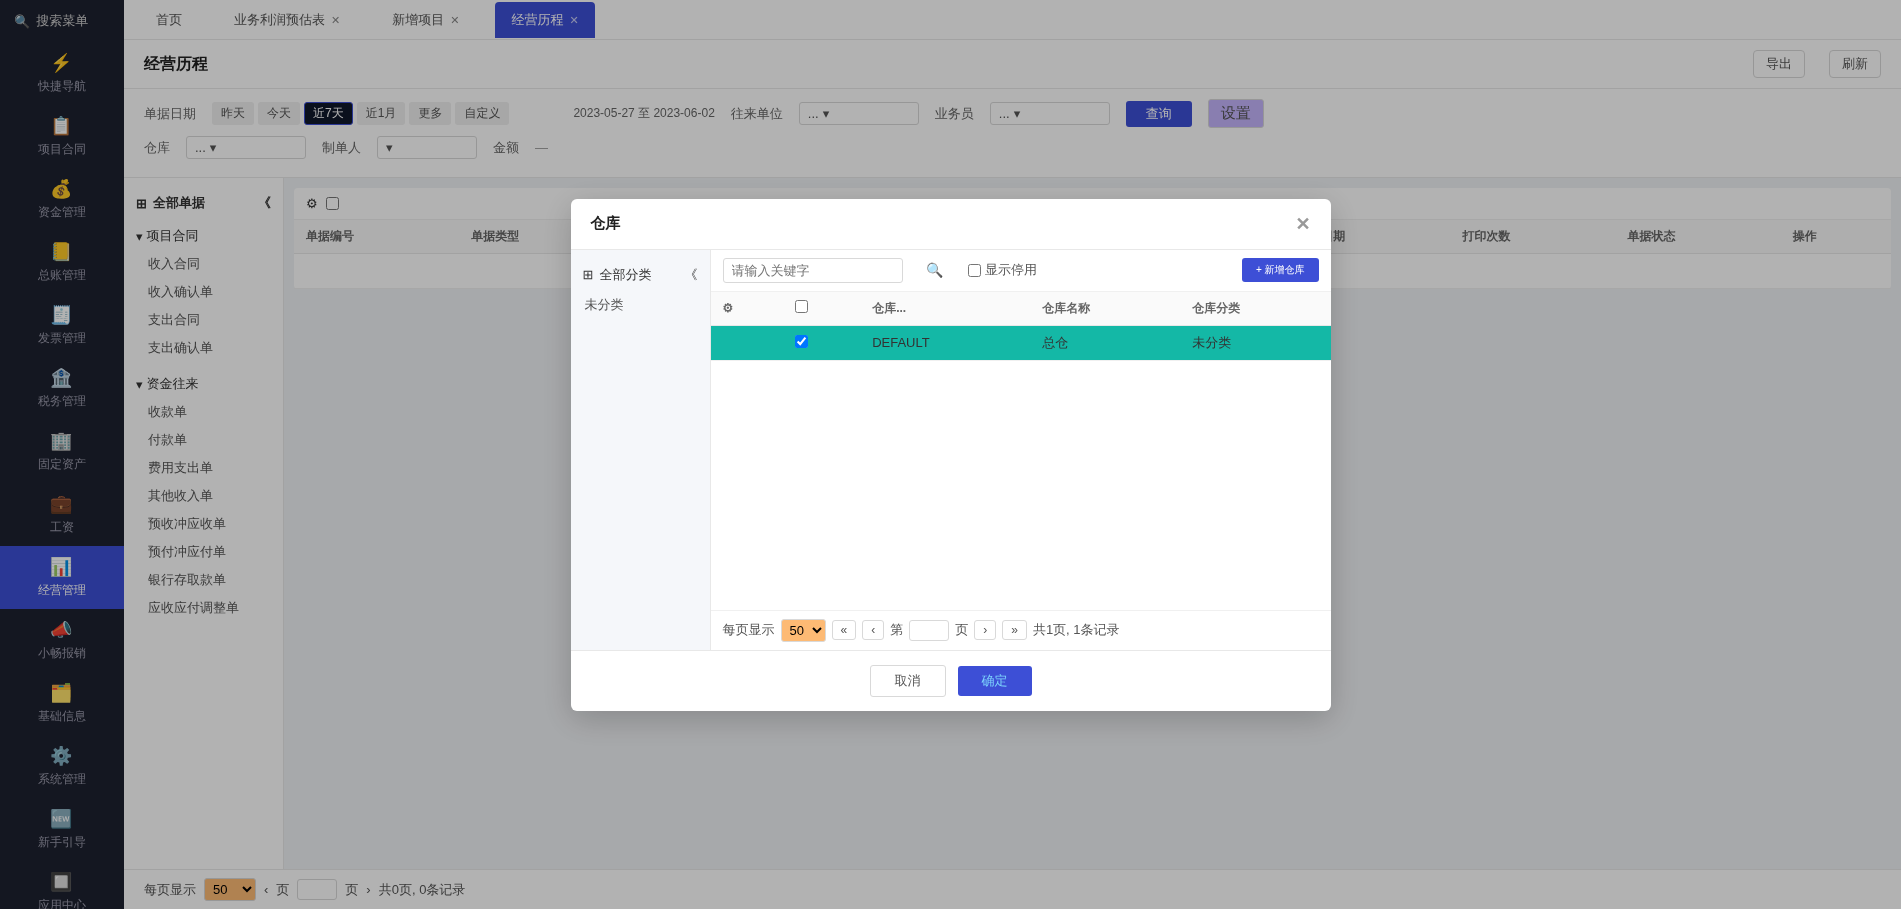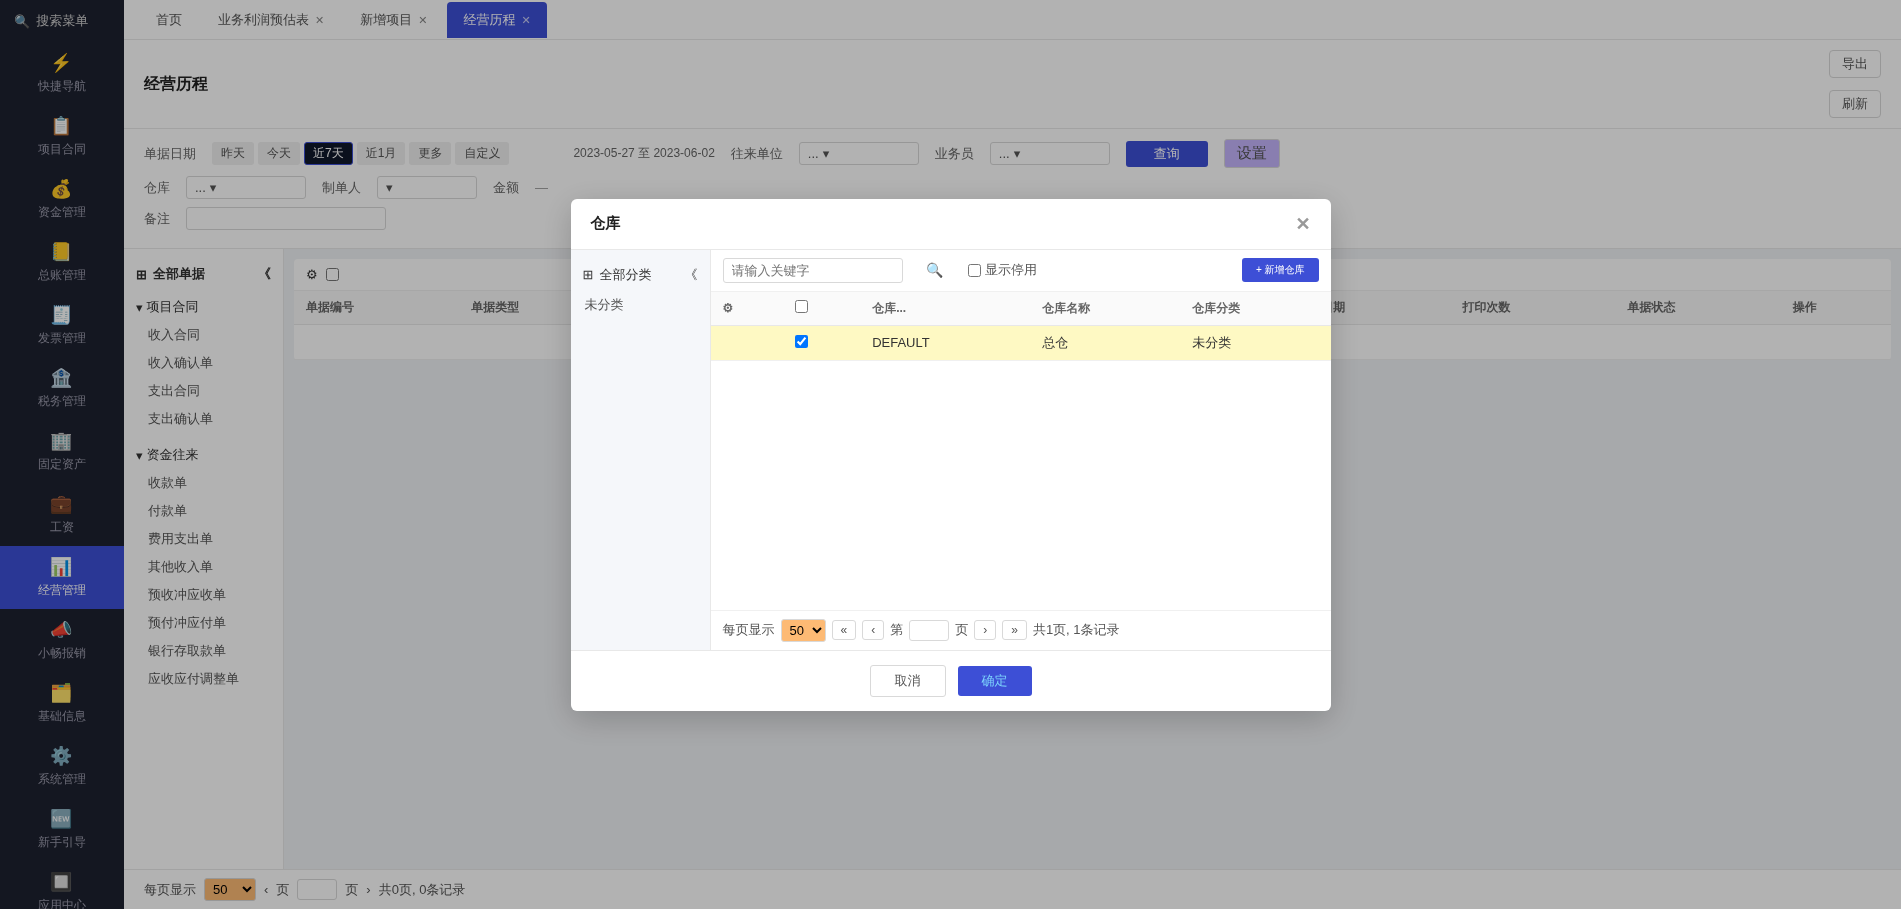--- a/index.html
+++ b/index.html
@@ -23,37 +23,37 @@
 
     
     .main {
       margin-left: 124px; display: flex; flex-direction: column; height: 100%;
     }
 
     
     .tabs-bar {
       background: #fff; border-bottom: 1px solid #e8e8e8;
       display: flex; align-items: center; padding: 0 16px; height: 40px;
-      gap: 4px;
+      gap: 20px;
     }
     .tab {
       padding: 0 16px; height: 36px; line-height: 36px;
       cursor: pointer; font-size: 13px; color: #555; border-radius: 4px 4px 0 0;
       display: flex; align-items: center; gap: 6px; white-space: nowrap;
     }
     .tab.active { background: #3d4fd6; color: #fff; }
     .tab-close { font-size: 11px; cursor: pointer; opacity: 0.7; }
 
     
     .page-header {
       background: #fff; padding: 10px 20px; border-bottom: 1px solid #e8e8e8;
       display: flex; align-items: center; justify-content: space-between;
     }
     .page-title { font-size: 16px; font-weight: bold; color: #222; }
-    .page-actions { display: flex; gap: 12px; flex-direction: column; }
+    .page-actions { display: flex; gap: 24px; }
     .btn-export, .btn-refresh {
       padding: 4px 12px; border-radius: 4px; cursor: pointer; font-size: 13px;
       border: 1px solid #d9d9d9; background: #fff; color: #555;
     }
 
     
     .filter-bar {
       background: #fff; padding: 10px 20px; border-bottom: 1px solid #e8e8e8;
     }
     .filter-row { display: flex; align-items: center; gap: 16px; margin-bottom: 8px; flex-wrap: wrap; }
@@ -62,21 +62,21 @@
       padding: 2px 8px; border-radius: 3px; cursor: pointer; font-size: 12px;
       border: 1px solid transparent; color: #555;
     }
     .date-btn.active { background: #0f172a; color: #fff; border-color: #3d4fd6; }
     .filter-select {
       display: flex; align-items: center; gap: 4px; cursor: pointer;
       color: #555; font-size: 13px; border: 1px solid #d9d9d9;
       padding: 3px 8px; border-radius: 3px; min-width: 120px;
     }
     .btn-search {
-      padding: 4px 28px; background: #3d4fd6; color: #fff; border: none;
+      padding: 4px 20px; background: #3d4fd6; color: #fff; border: none;
       border-radius: 3px; cursor: pointer; font-size: 13px;
     }
     .btn-setting {
       padding: 4px 12px; border: 1px solid #d9d9d9; background: #c4b5fd;
       border-radius: 3px; cursor: pointer; font-size: 15px; color: #555;
     }
 
     
     .content-area {
       display: flex; flex: 1; overflow: hidden; background: #f0f2f5;
@@ -165,21 +165,21 @@
       margin-left: auto; padding: 5px 14px; background: #3d4fd6; color: #fff;
       border: none; border-radius: 3px; cursor: pointer; font-size: 10px;
       display: flex; align-items: center; gap: 4px;
     }
     .modal-table { width: 100%; border-collapse: collapse; }
     .modal-table th {
       background: #fafafa; padding: 8px 12px; text-align: left; font-size: 12px;
       color: #666; border-bottom: 1px solid #e8e8e8; white-space: nowrap;
     }
     .modal-table td { padding: 8px 12px; font-size: 13px; border-bottom: 1px solid #f0f0f0; }
-    .modal-table tr.selected td { background: #fef9c3; }
+    .modal-table tr.selected td { background: #14b8a6; }
     .modal-table-wrap { flex: 1; overflow-y: auto; }
     .modal-pagination {
       display: flex; align-items: center; gap: 6px; padding: 8px 12px;
       border-top: 1px solid #f0f0f0; font-size: 13px; color: #555;
     }
     .modal-page-input {
       width: 40px; border: 1px solid #d9d9d9; border-radius: 3px;
       padding: 2px 4px; text-align: center; font-size: 13px;
     }
     .modal-footer {
@@ -331,24 +331,20 @@
       <div class="filter-select">
         <span>...</span>
         <span>▾</span>
       </div>
       <span class="filter-label">制单人</span>
       <div class="filter-select" style="min-width:100px;">
         <span>▾</span>
       </div>
       <span class="filter-label">金额</span>
       <span style="color:#999;">—</span>
-    </div>
-    <div class="filter-row">
-      <span class="filter-label">备注</span>
-      <input style="border: 1px solid rgb(217, 217, 217); border-radius: 3px; padding: 3px 8px; font-size: 13px; width: 200px; outline: none;">
     </div>
   </div>
 
   <div class="content-area">
 
     <div class="left-panel">
       <div class="left-panel-header">
         <span>⊞</span>
         <span>全部单据</span>
         <span style="margin-left:auto;">《</span>

